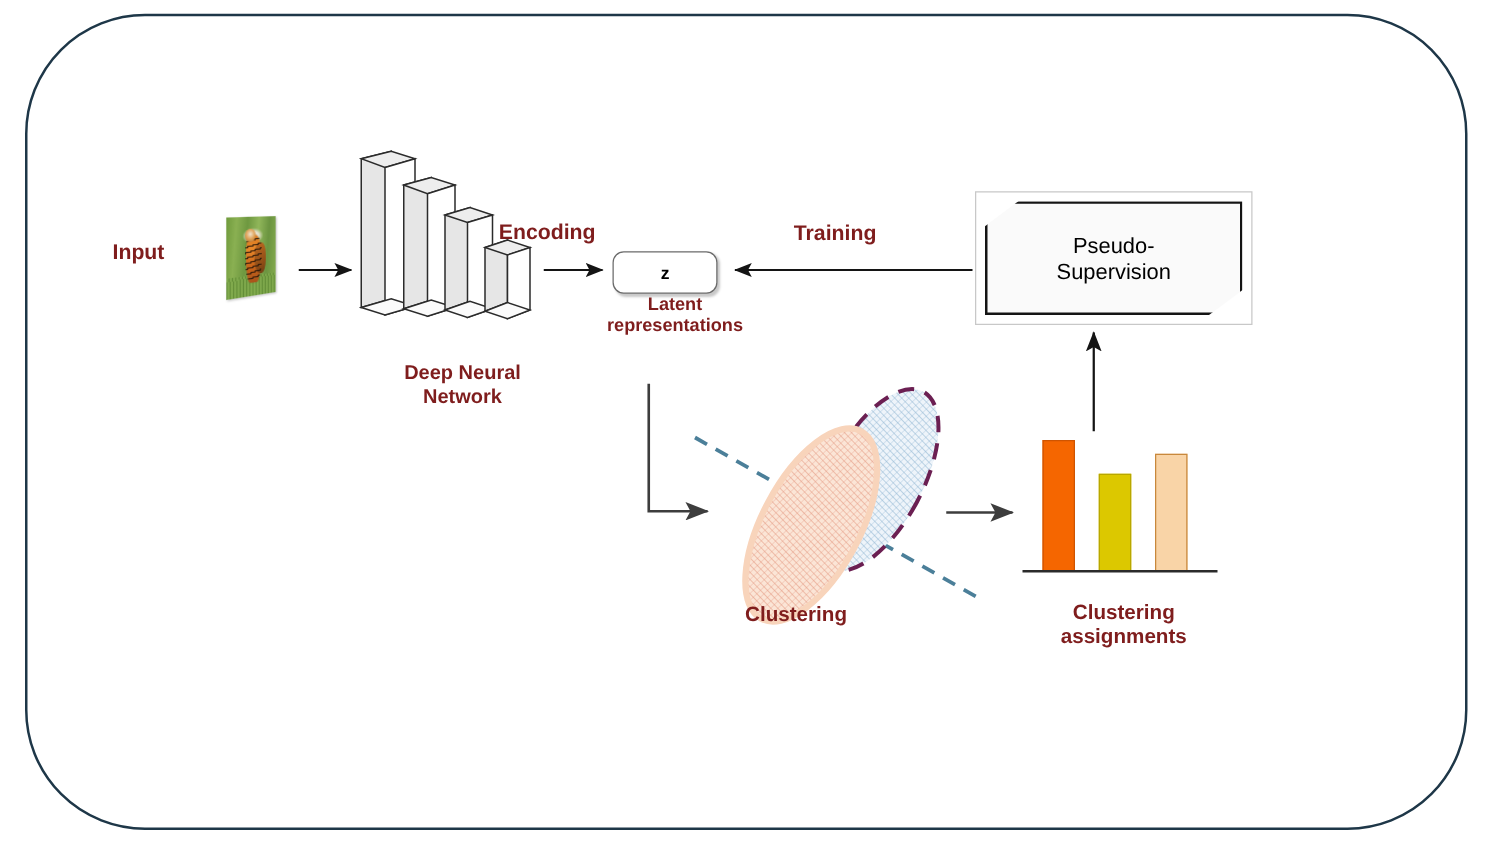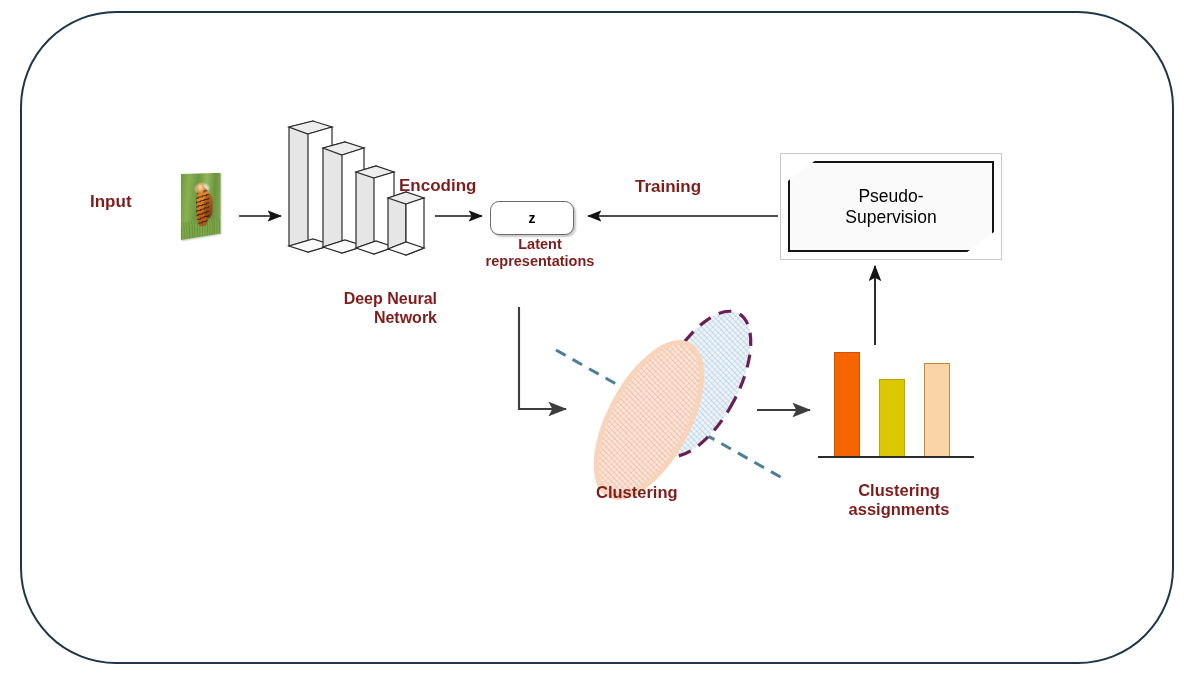--- a/index.html
+++ b/index.html
@@ -108,21 +108,21 @@
     left: 0; top: 0;
     width: 1189px; height: 693px;
     overflow: visible;
     pointer-events: none;
   }
 
   
   #label-dnn {
     left: 303px; top: 290px;
     font-size: 16px;
-    text-align: right;
+    text-align: center;
     width: 134px;
   }
 
   
   #label-encoding {
     left: 399px; top: 176px;
     font-size: 17px;
   }
 
   

